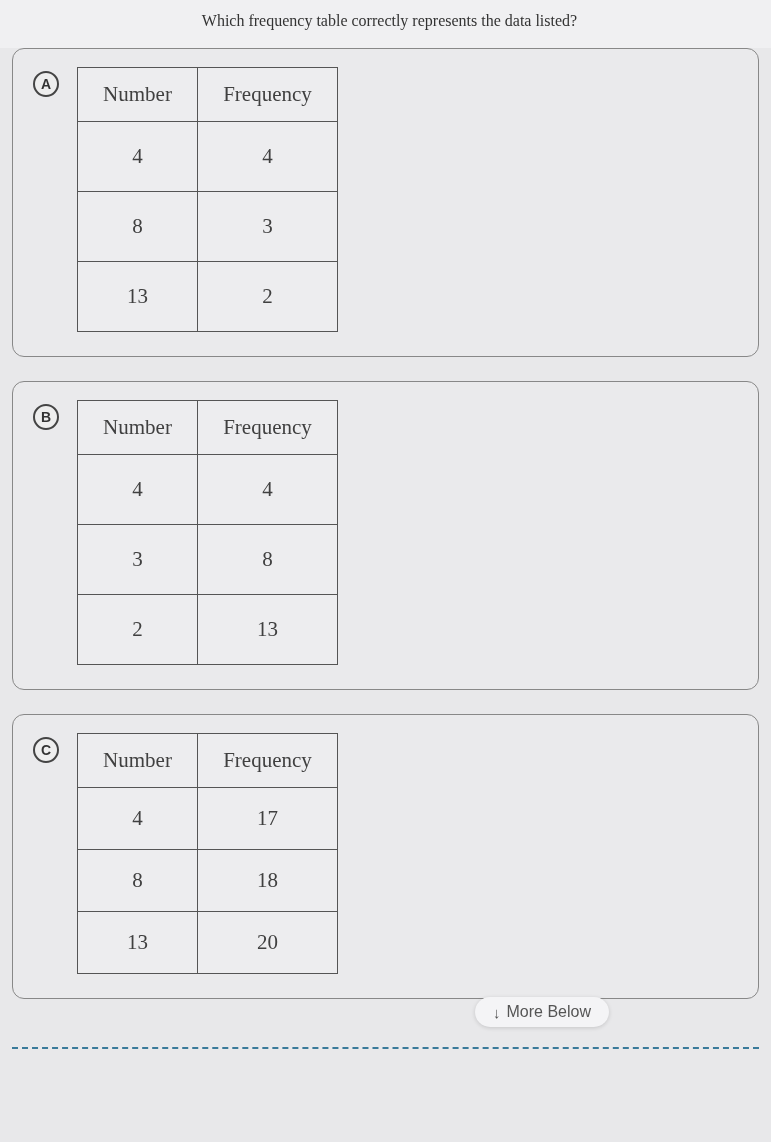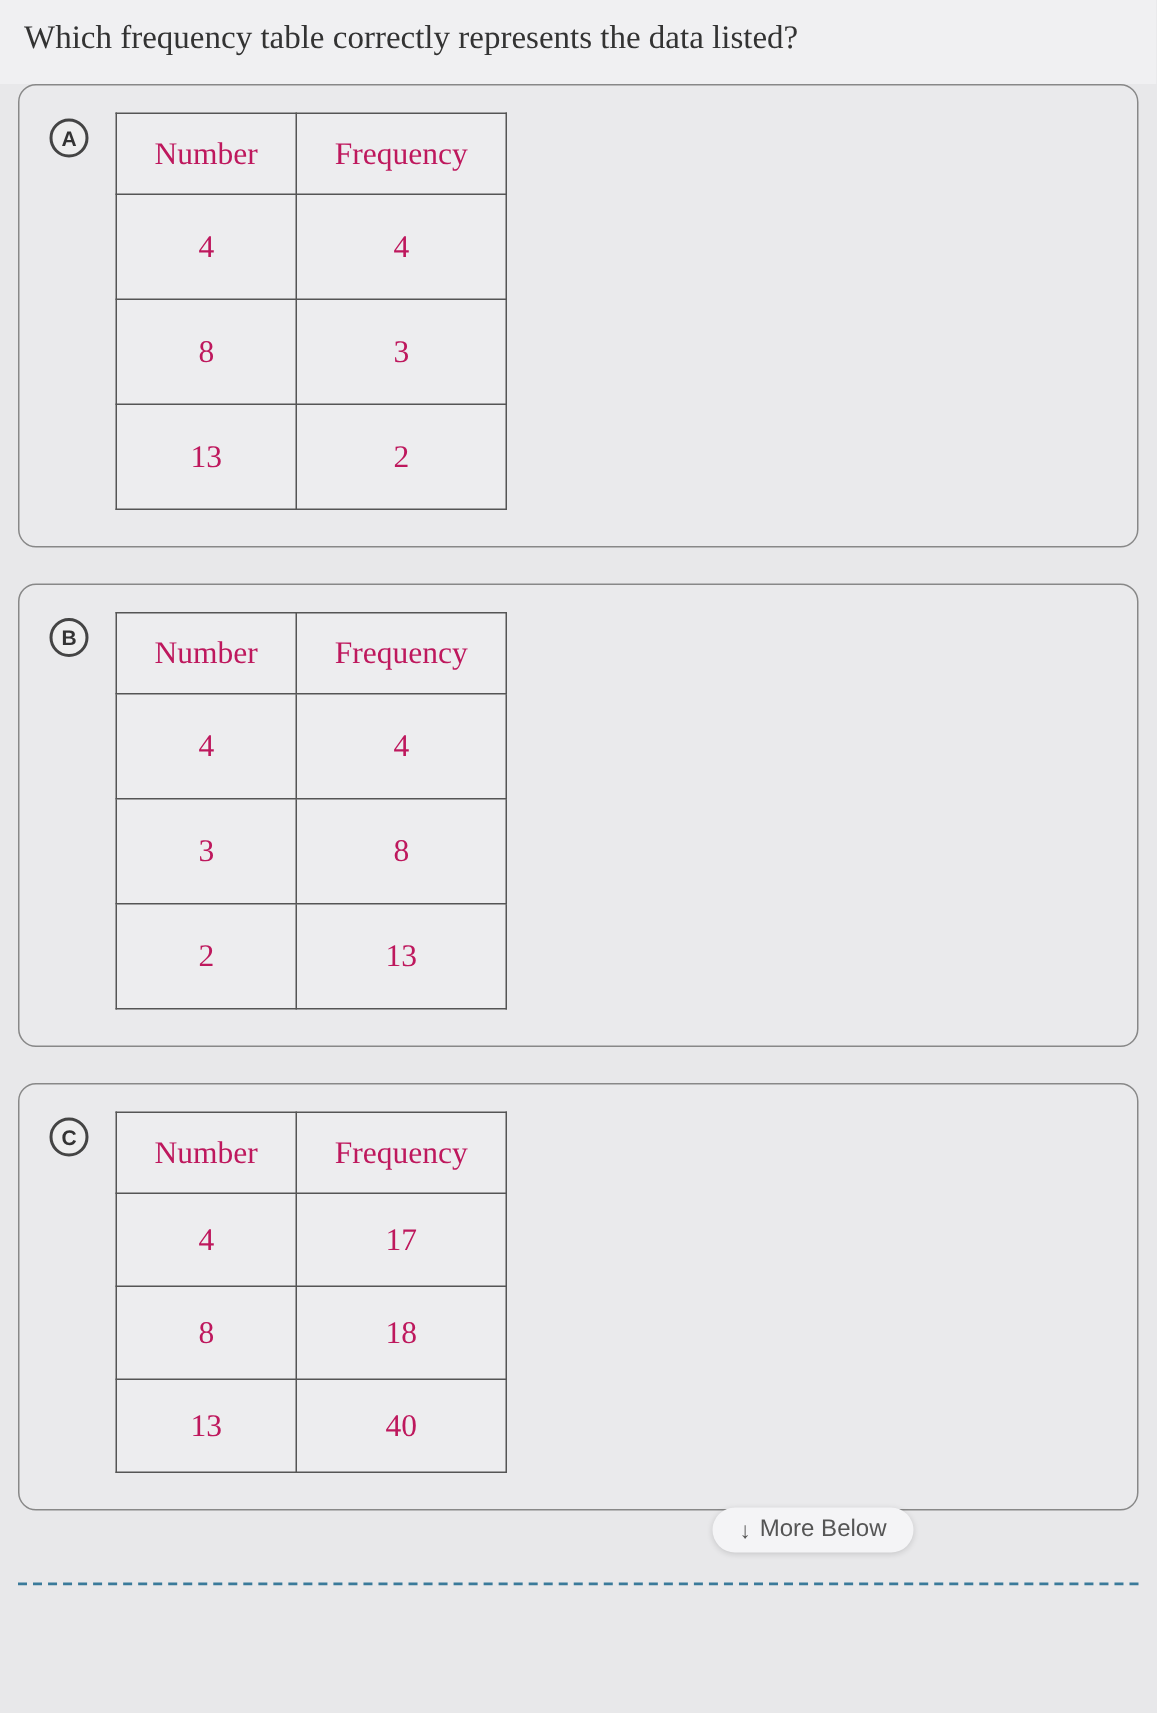--- a/index.html
+++ b/index.html
@@ -8,24 +8,25 @@
       box-sizing: border-box;
     }
     body {
       font-family: Georgia, 'Times New Roman', serif;
       background: #e8e8ea;
       width: 771px;
       color: #2a2a2a;
       padding: 0;
     }
     .question {
-      font-size: 22px;
+      font-size: 16px;
       padding: 12px 8px 18px 16px;
       color: #333;
       background: #f0f0f2;
+      text-align: center;
     }
     .option-card {
       margin: 0 12px 24px 12px;
       border: 1px solid #888;
       border-radius: 12px;
       background: #eaeaec;
       padding: 18px 20px 24px 20px;
       display: flex;
       align-items: flex-start;
       gap: 18px;
@@ -47,21 +48,21 @@
       background: #eee;
     }
     .freq-table {
       border-collapse: collapse;
       background: #ededef;
     }
     .freq-table th, .freq-table td {
       border: 1px solid #555;
       text-align: center;
       font-size: 21px;
-      color: #be185d;
+      color: #404040;
     }
     .freq-table th {
       font-weight: normal;
       padding: 14px 18px;
       font-size: 21px;
     }
     .freq-table td {
       padding: 22px 18px;
       height: 70px;
     }
@@ -170,21 +171,21 @@
     <tr>
       <td>4</td>
       <td>17</td>
     </tr>
     <tr>
       <td>8</td>
       <td>18</td>
     </tr>
     <tr>
       <td>13</td>
-      <td>40</td>
+      <td>20</td>
     </tr>
   </tbody>
     </table>
 </div>
 
 <div class="more-below-wrap">
   <div class="more-below">
     <span class="arrow-down">↓</span>
     <span>More Below</span>
   </div>

